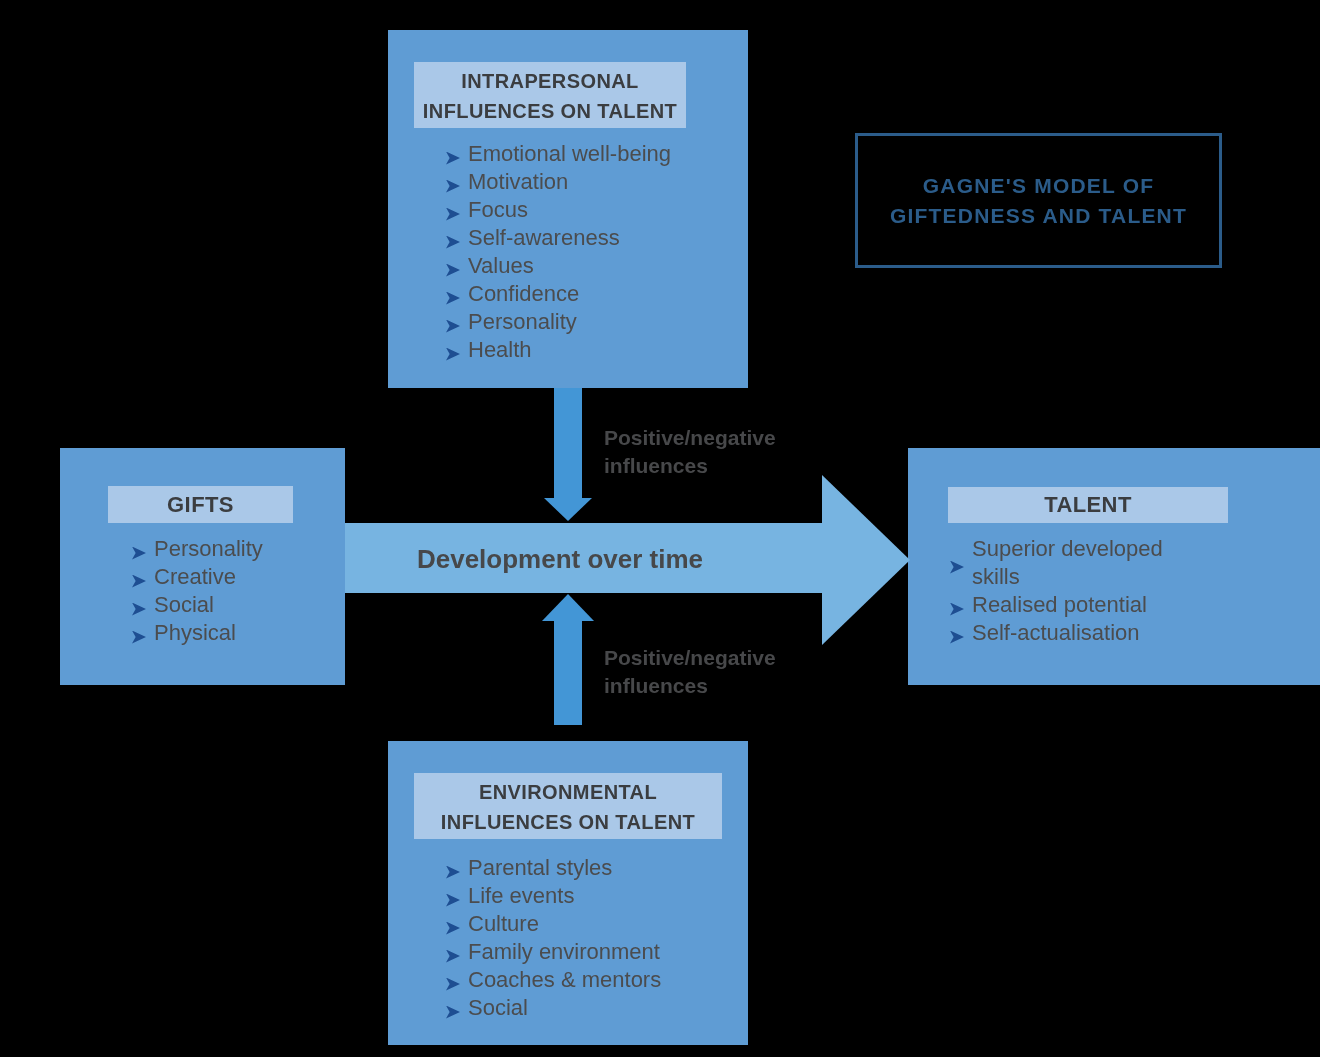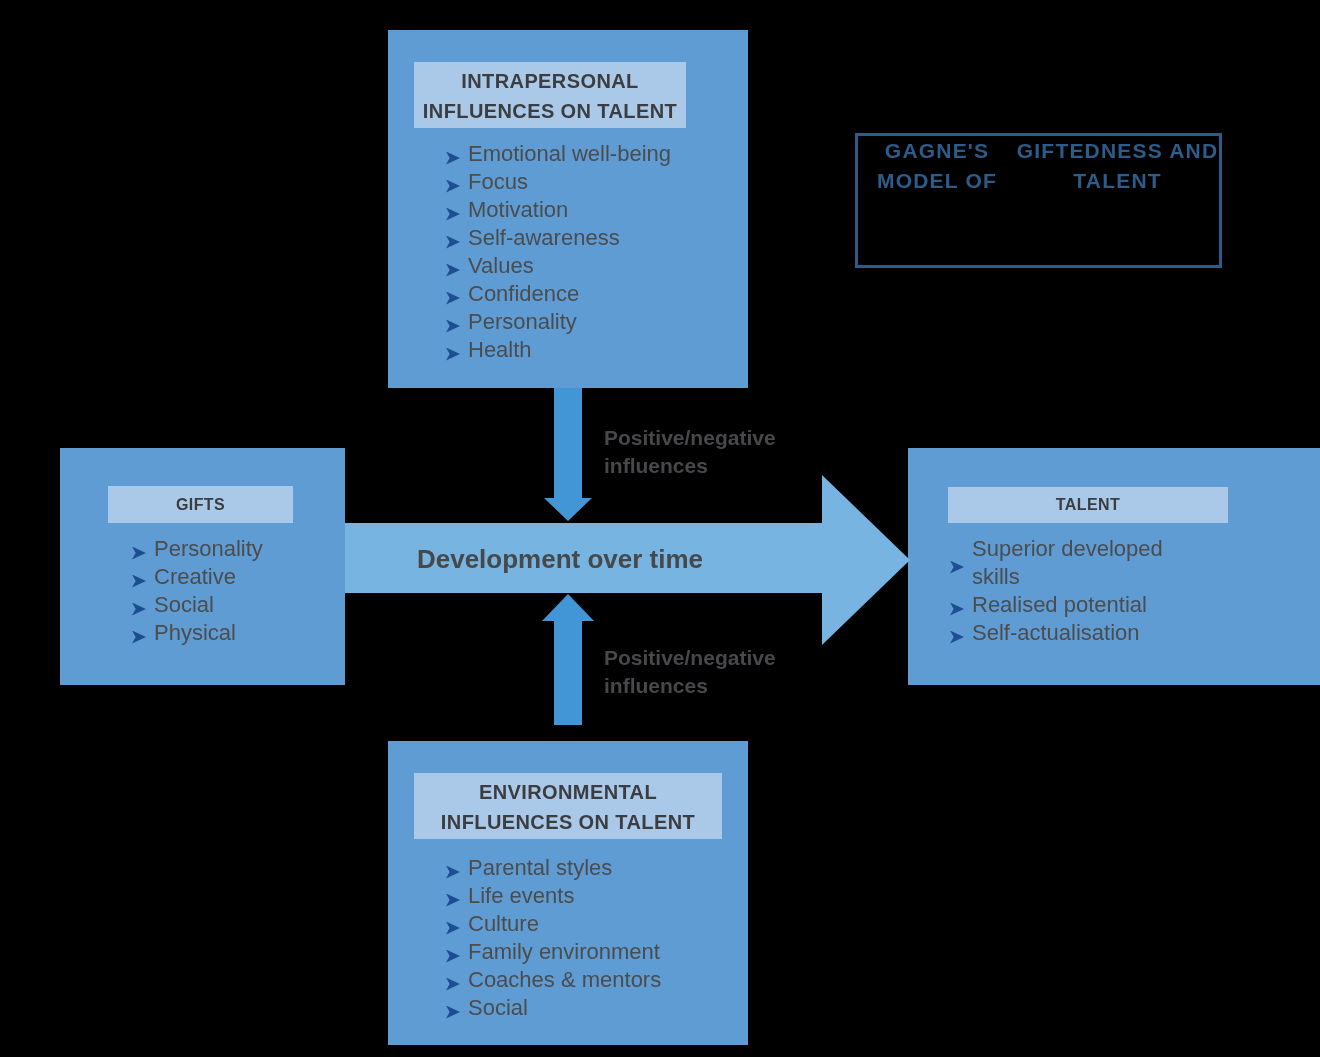--- a/index.html
+++ b/index.html
@@ -20,34 +20,34 @@
     background:var(--background);
     font-family:"Liberation Sans", sans-serif;
   }
   .box{position:absolute;background:var(--box-fill);}
   .band{
     position:absolute;background:var(--header-band);
     color:var(--header-text);font-weight:700;text-align:center;
     letter-spacing:0.4px;
   }
   .band.two-line{font-size:20px;line-height:30px;padding-top:4px;box-sizing:border-box;}
-  .band.one-line{font-size:16px;}
+  .band.one-line{font-size:22px;}
   .items{position:absolute;list-style:none;margin:0;padding:0;}
   .item{display:flex;align-items:center;height:28px;}
   .item.tall{height:56px;}
   .bullet{
     flex:0 0 auto;width:14px;height:13px;margin-top:8px;margin-right:8px;
     background:var(--bullet);
     clip-path:polygon(0 0, 100% 50%, 0 100%, 26% 50%);
   }
   .itxt{font-size:22px;line-height:28px;color:var(--body-text);}
   .title-box{
     position:absolute;left:855px;top:133px;width:361px;height:129px;
     border:3px solid var(--title-blue);
-    display:flex;flex-direction:row;justify-content:center;text-align:center;text-decoration:underline;
+    display:flex;flex-direction:column;justify-content:center;text-align:center;text-decoration:underline;
   }
   .title-line{
     color:var(--title-blue);font-weight:700;font-size:21px;line-height:30px;
     letter-spacing:1.2px;
   }
   .h-shaft{position:absolute;left:345px;top:523px;width:478px;height:70px;background:var(--arrow-horizontal);}
   .h-head{
     position:absolute;left:822px;top:475px;width:0;height:0;
     border-left:88px solid var(--arrow-horizontal);
     border-top:85px solid transparent;border-bottom:85px solid transparent;
@@ -104,25 +104,25 @@
       <div>INTRAPERSONAL</div>
       <div>INFLUENCES ON TALENT</div>
     </div>
     <ul class="items">
       <li class="item">
           <span class="bullet"></span>
           <span class="itxt">Emotional well-being</span>
         </li>
       <li class="item">
           <span class="bullet"></span>
+          <span class="itxt">Motivation</span>
+        </li>
+      <li class="item">
+          <span class="bullet"></span>
           <span class="itxt">Focus</span>
-        </li>
-      <li class="item">
-          <span class="bullet"></span>
-          <span class="itxt">Motivation</span>
         </li>
       <li class="item">
           <span class="bullet"></span>
           <span class="itxt">Self-awareness</span>
         </li>
       <li class="item">
           <span class="bullet"></span>
           <span class="itxt">Values</span>
         </li>
       <li class="item">

